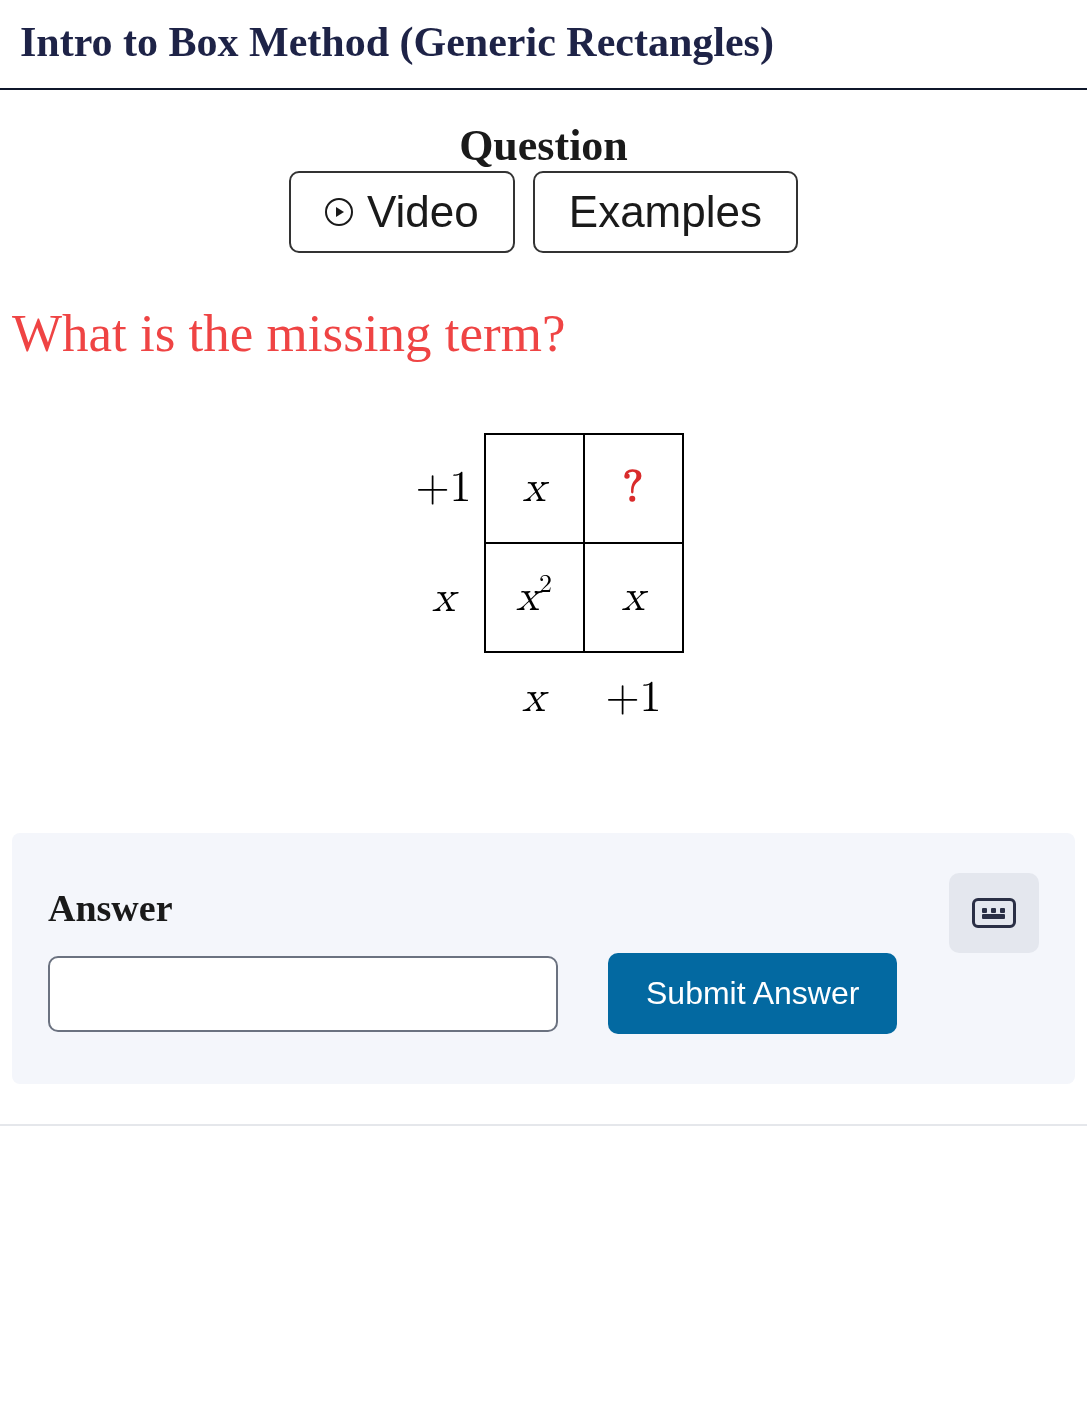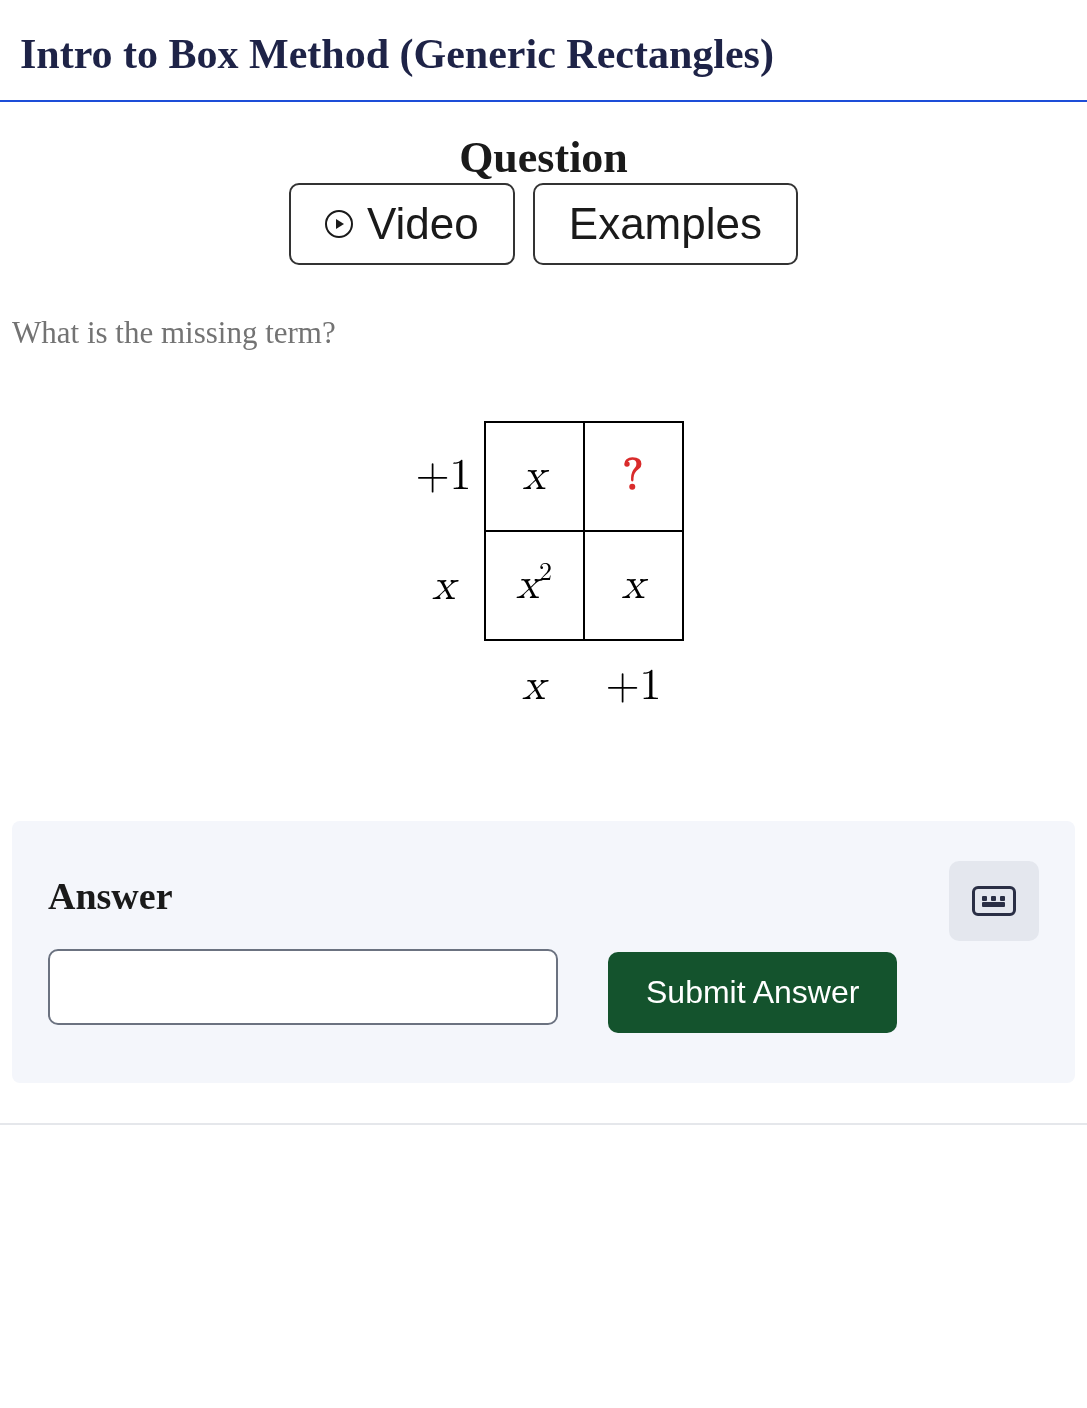--- a/index.html
+++ b/index.html
@@ -4,22 +4,22 @@
 <style>
   * { box-sizing: border-box; }
   body {
     margin: 0;
     font-family: Georgia, 'Times New Roman', serif;
     background: #fff;
     color: #1a1a2e;
     width: 1087px;
   }
   .header {
-    padding: 30px 20px 22px 20px;
-    border-bottom: 2px solid #1d4ed8;
+    padding: 18px 20px 22px 20px;
+    border-bottom: 2px solid #0f172a;
   }
   .header-title {
     font-size: 42px;
     font-weight: 700;
     color: #1e2347;
     font-family: Georgia, serif;
   }
   .content {
     padding: 30px 12px 0 12px;
   }
@@ -66,24 +66,24 @@
   .play-icon::after {
     content: "";
     display: block;
     margin-left: 2px;
     width: 0; height: 0;
     border-left: 8px solid #1a1a1a;
     border-top: 5px solid transparent;
     border-bottom: 5px solid transparent;
   }
   .prompt {
-    font-size: 31px;
+    font-size: 53px;
     margin-bottom: 70px;
     font-family: Georgia, serif;
-    color: #737373;
+    color: #ef4444;
   }
 
   
   .diagram {
     display: flex;
     flex-direction: column;
     align-items: center;
     margin-bottom: 90px;
   }
   .box-grid {
@@ -185,29 +185,28 @@
     flex: 0 0 510px;
     height: 76px;
     border: 2px solid #6b7280;
     border-radius: 10px;
     font-size: 28px;
     padding: 0 16px;
     font-family: Georgia, serif;
     background: #fff;
   }
   .submit-btn {
-    background: #14532d;
+    background: #0369a1;
     color: #fff;
     border: none;
     border-radius: 10px;
     font-size: 32px;
     font-family: -apple-system, 'Segoe UI', Helvetica, Arial, sans-serif;
     padding: 22px 38px;
     cursor: pointer;
-    margin-top: 11px;
   }
   .footer-line {
     border-top: 2px solid #e5e7eb;
     margin-top: 30px;
     height: 2px;
   }
 </style>
 </head>
 <body>
 

